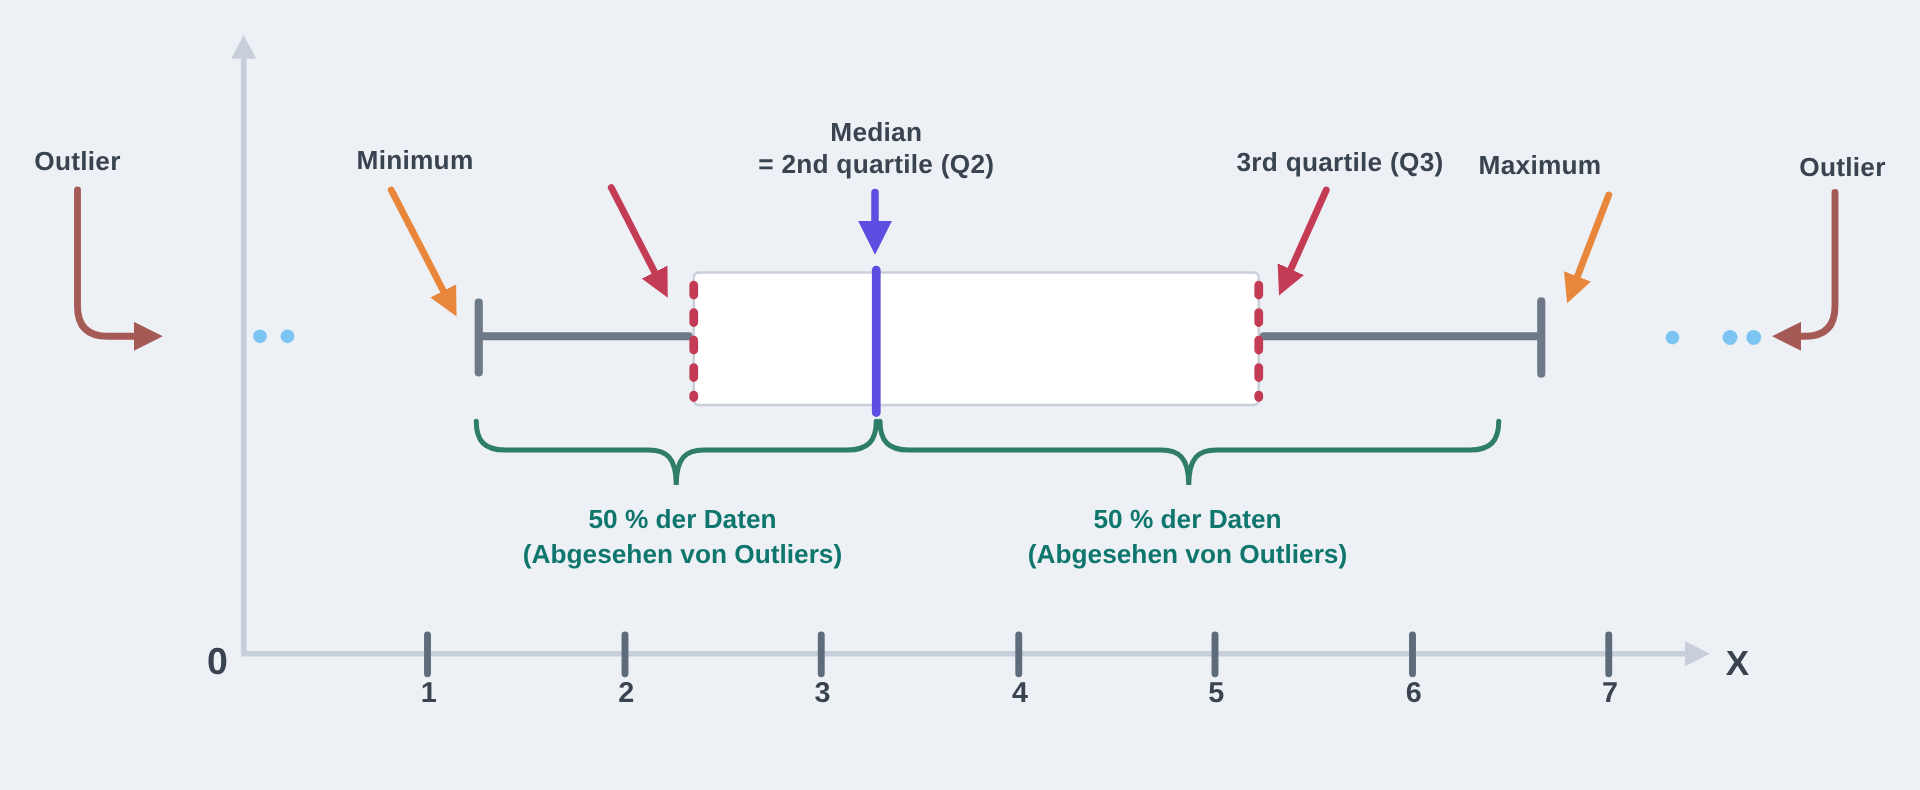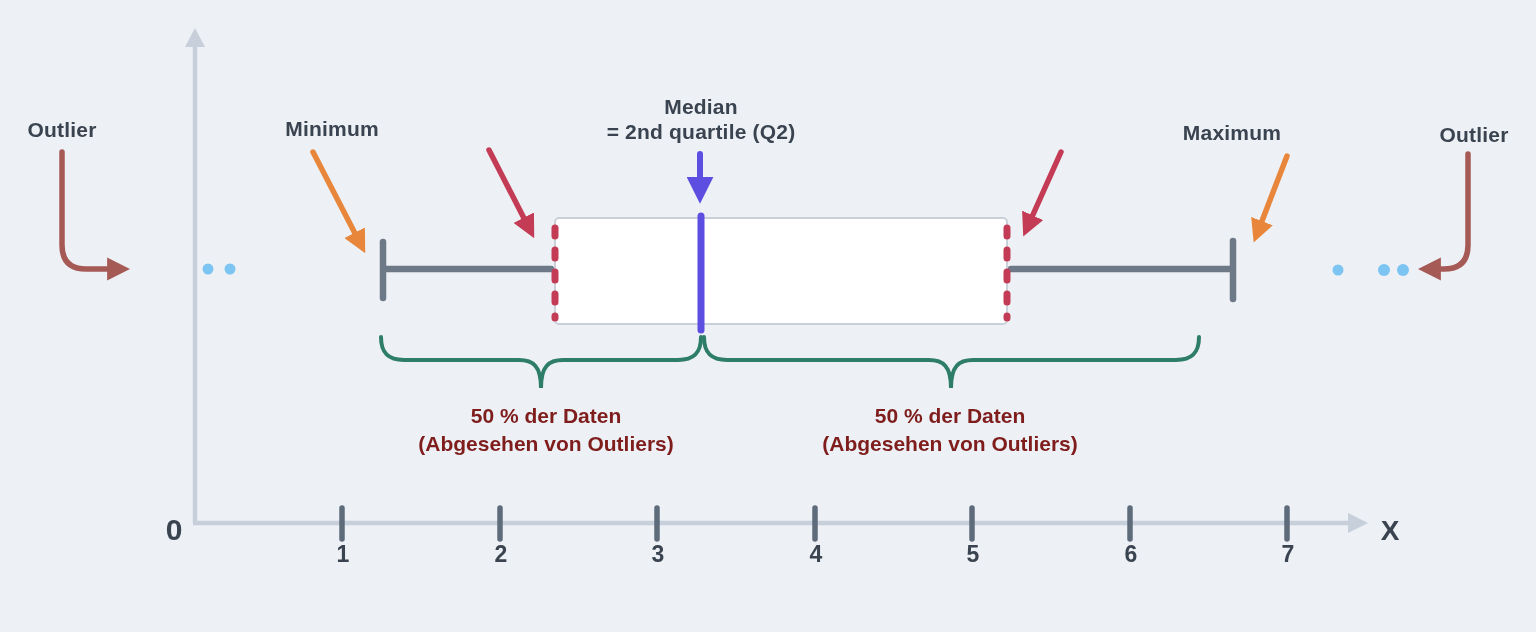--- a/index.html
+++ b/index.html
@@ -3,21 +3,21 @@
 <meta charset="utf-8">
 <style>
   html,body{margin:0;padding:0;}
   body{background:#edf1f5;font-family:"Liberation Sans",sans-serif;}
   #stage{position:relative;width:1536px;height:632px;background:#edf1f5;overflow:hidden;}
   #fig{position:absolute;left:0;top:0;}
   .lbl{position:absolute;transform:translate(-50%,-50%);font-weight:700;font-size:21px;
        color:#3a4350;white-space:nowrap;letter-spacing:.2px;}
   .lbl.center2{text-align:center;line-height:25px;}
   .pct{position:absolute;transform:translate(-50%,-50%);font-weight:700;font-size:21px;
-       color:#7f1d1d;text-align:center;line-height:28px;white-space:nowrap;}
+       color:#0f766e;text-align:center;line-height:28px;white-space:nowrap;}
   .axis-num{position:absolute;transform:translate(-50%,-50%);font-weight:700;font-size:23px;
        color:#3a4350;}
   .origin{font-size:30px;}
   .xlab{font-size:28px;}
 </style>
 </head>
 <body>
 
 <div id="stage">
 
@@ -91,20 +91,21 @@
     <path d="M 381 337 C 381 353 388 360 404 360 L 519 360 C 533 360 541 366 541 388 C 541 366 549 360 563 360 L 678 360 C 694 360 701 353 701 337" fill="none" stroke="#2e7d68" stroke-width="4" stroke-linecap="round"></path>
     <path d="M 704 337 C 704 353 711 360 727 360 L 929 360 C 943 360 951 366 951 388 C 951 366 959 360 973 360 L 1176 360 C 1192 360 1199 353 1199 337" fill="none" stroke="#2e7d68" stroke-width="4" stroke-linecap="round"></path>
   </svg>
 
   <div class="lbl" style="left:62px;top:130px;">Outlier</div>
   <div class="lbl" style="left:304px;top:129px;margin-left:28px;">Minimum</div>
   <div class="lbl center2" style="left:701px;top:119px;">
     <div>Median</div>
     <div>= 2nd quartile (Q2)</div>
   </div>
+  <div class="lbl" style="left:1072px;top:131px;">3rd quartile (Q3)</div>
   <div class="lbl" style="left:1232px;top:133px;">Maximum</div>
   <div class="lbl" style="left:1474px;top:135px;">Outlier</div>
 
   <div class="pct" style="left:546px;top:430px;">
     <div>50 % der Daten</div>
     <div>(Abgesehen von Outliers)</div>
   </div>
   <div class="pct" style="left:950px;top:430px;">
     <div>50 % der Daten</div>
     <div>(Abgesehen von Outliers)</div>

